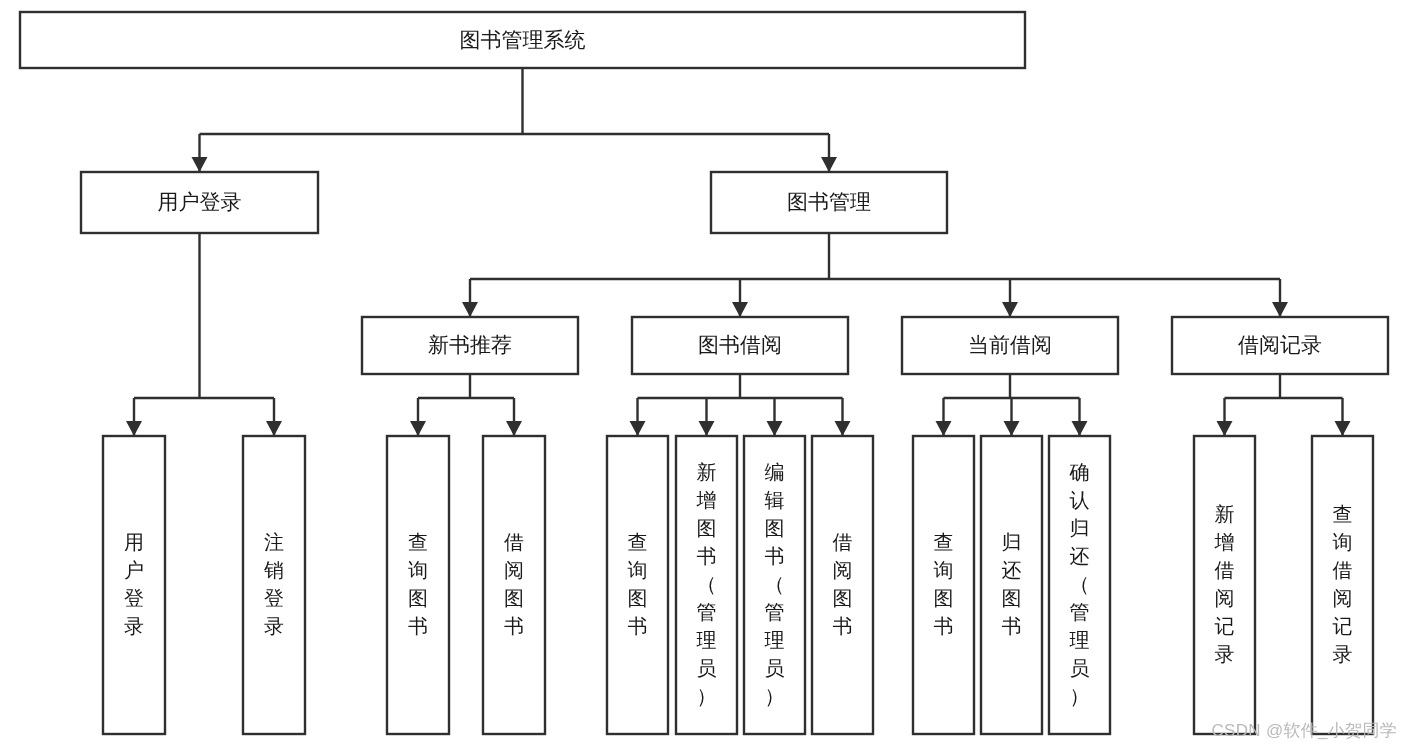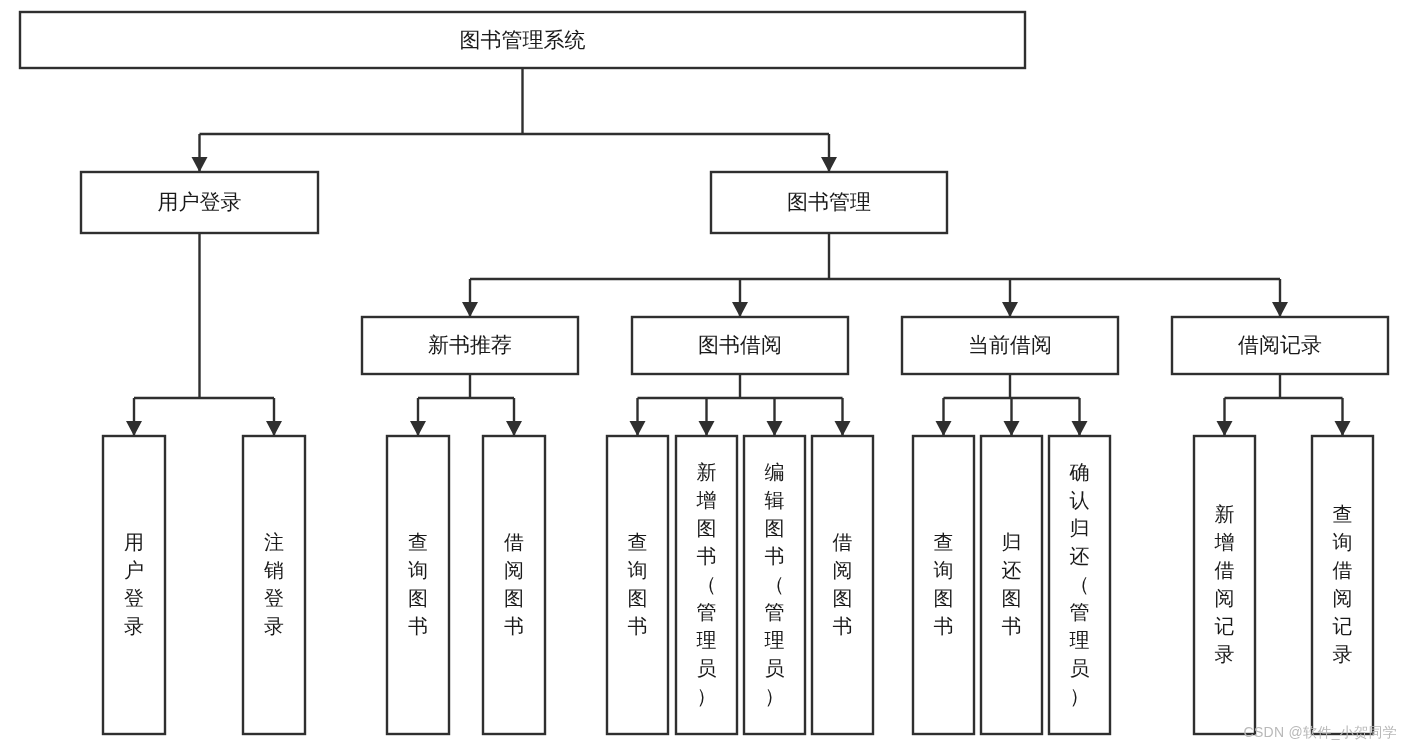--- a/index.html
+++ b/index.html
@@ -45,21 +45,21 @@
   }
   .arrow-head {
     fill: #2f2f2f;
     stroke: none;
   }
   .watermark {
     position: absolute;
     right: 8px;
     bottom: 5px;
     font-family: "Liberation Sans", sans-serif;
-    font-size: 14px;
+    font-size: 17px;
     color: #b9b9b9;
     white-space: nowrap;
     letter-spacing: 0.3px;
   }
 </style>
 </head>
 <body>
 
 <div id="diagram-root">
   <svg id="diagram-svg" width="1405" height="747" viewBox="0 0 1405 747">

